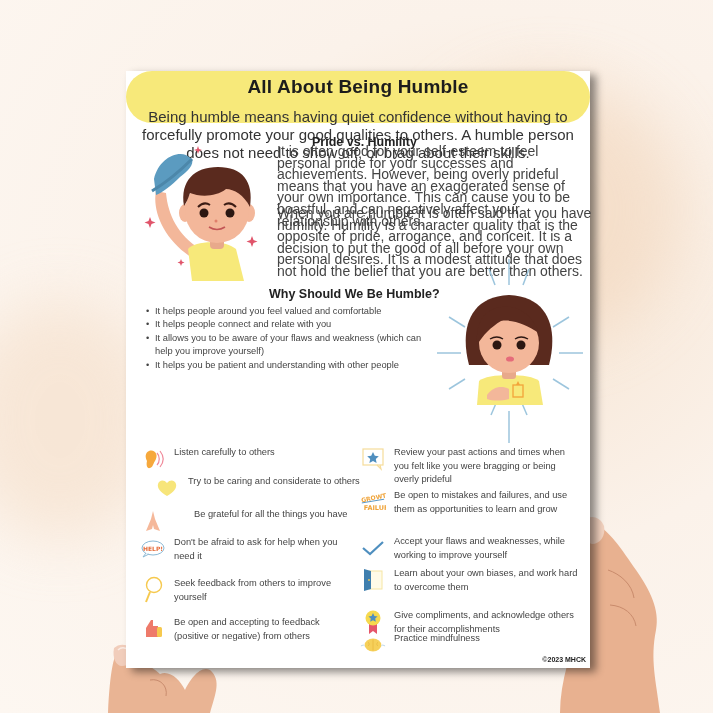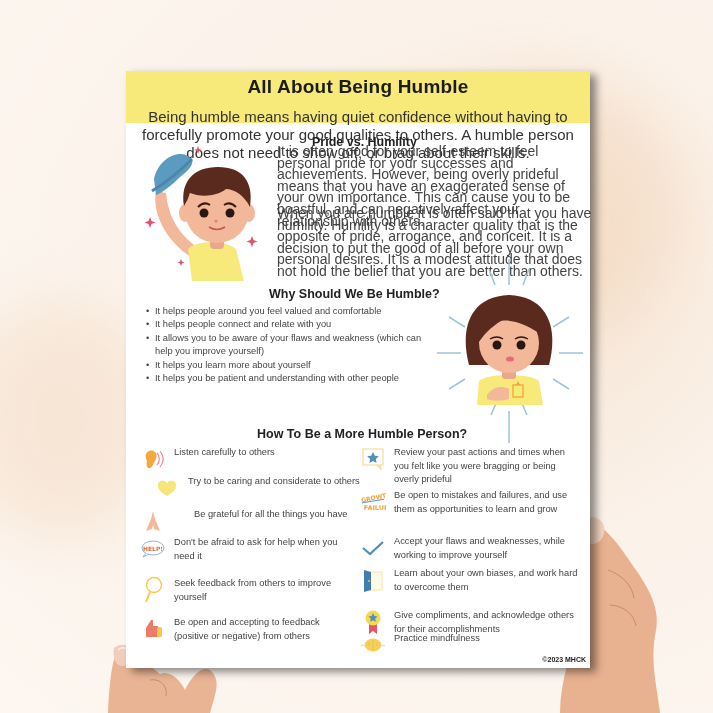--- a/index.html
+++ b/index.html
@@ -13,20 +13,21 @@
   .bg-blotch { position: absolute; border-radius: 50%; filter: blur(30px); opacity: 0.55; }
   .page {
     position: absolute; left: 126px; top: 71px; width: 464px; height: 597px;
     background: #ffffff;
     box-shadow: 6px 4px 8px rgba(0,0,0,0.45);
   }
   .banner {
     position: absolute; left: 0; top: 0; width: 100%; height: 52px;
     background: #f7e97a;
     text-align: center;
+    border-radius: 26px;
   }
   .banner h1 {
     font-size: 19px; font-weight: bold; color: #1c1c1c;
     margin-top: 5px; letter-spacing: 0.2px;
   }
   .banner p {
     font-size: 15px; line-height: 18px; color: #333; margin-top: 10px; padding: 0 14px;
   }
   .sec-title {
     position: absolute; font-size: 12.5px; font-weight: bold; color: #222;
@@ -109,21 +110,20 @@
 
   <div class="sec-title" style="left:186px;top:64px;">Pride vs. Humility</div>
   <p class="para" style="left:143px;top:75px;width:315px;">It is often good for your self-esteem to feel personal pride for your successes and achievements. However, being overly prideful means that you have an exaggerated sense of your own importance. This can cause you to be boastful, and can negatively affect your relationship with others.</p>
   <p class="para" style="left:143px;top:137px;width:315px;">When you are humble it is often said that you have humility. Humility is a character quality that is the opposite of pride, arrogance, and conceit. It is a decision to put the good of all before your own personal desires. It is a modest attitude that does not hold the belief that you are better than others.</p>
 
   <div class="sec-title" style="left:143px;top:216px;">Why Should We Be Humble?</div>
   <ul class="bullets" style="left:20px;top:234px;width:286px;">
     <li>It helps people around you feel valued and comfortable</li>
     <li>It helps people connect and relate with you</li>
     <li>It allows you to be aware of your flaws and weakness (which can help you improve yourself)</li>
-    <li>It helps you learn more about yourself</li>
     <li>It helps you be patient and understanding with other people</li>
   </ul>
 
   <svg style="position:absolute;left:305px;top:184px;" width="160" height="192" viewBox="0 0 160 192">
     <g stroke="#9cc5dd" stroke-width="1.5">
       <line x1="78" y1="4" x2="78" y2="30"></line>
       <line x1="58" y1="14" x2="64" y2="30"></line>
       <line x1="98" y1="14" x2="92" y2="30"></line>
       <line x1="18" y1="62" x2="34" y2="72"></line>
       <line x1="138" y1="62" x2="122" y2="72"></line>
@@ -149,21 +149,20 @@
     <circle cx="90" cy="90" r="4.5" fill="#2b1712"></circle>
     <path d="M59 84 Q66 80 72 84" stroke="#2b1712" stroke-width="1.4" fill="none"></path>
     <path d="M84 84 Q90 80 97 84" stroke="#2b1712" stroke-width="1.4" fill="none"></path>
     <ellipse cx="79" cy="104" rx="4" ry="2.6" fill="#e56b7a"></ellipse>
 
     <path d="M56 140 C62 132,70 130,78 134 L78 144 C70 146,62 146,56 144 Z" fill="#f3b79a"></path>
     <rect x="82" y="130" width="10" height="12" fill="none" stroke="#f3a43a" stroke-width="1.3"></rect>
     <path d="M85 130 l2 -4 2 4" fill="#f3a43a"></path>
   </svg>
 
-  <div class="sec-title" style="left:131px;top:356px;">How To Be a More Humble Person?</div>
 
   <div class="tip" style="left:14px;top:375px;width:212px;">
     <span class="ico">
       <svg width="24" height="24" viewBox="0 0 24 24">
           <path d="M8 4 C14 2,18 8,14 14 C12 17,12 20,9 21 C6 22,5 18,6 14 C4 10,4 6,8 4 Z" fill="#f6a83c"></path>
           <path d="M16 6 C19 9,19 15,16 18" stroke="#f08a9a" stroke-width="1.2" fill="none"></path>
           <path d="M19 4 C23 9,23 15,19 20" stroke="#f08a9a" stroke-width="1.2" fill="none"></path>
         </svg>
     </span>
     <span class="txt">Listen carefully to others</span>
@@ -234,21 +233,21 @@
     <span class="txt">Be open to mistakes and failures, and use them as opportunities to learn and grow</span>
   </div>
   <div class="tip" style="left:234px;top:464px;width:218px;justify-content:center;">
     <span class="ico">
       <svg width="24" height="18" viewBox="0 0 24 18">
           <path d="M2 9 L9 15 L22 3" stroke="#4f8fbf" stroke-width="2.2" fill="none"></path>
         </svg>
     </span>
     <span class="txt">Accept your flaws and weaknesses, while working to improve yourself</span>
   </div>
-  <div class="tip" style="left:234px;top:496px;width:218px;align-items:center;">
+  <div class="tip" style="left:234px;top:496px;width:218px;">
     <span class="ico">
       <svg width="22" height="24" viewBox="0 0 22 24">
           <rect x="7" y="3" width="13" height="18" fill="#fffbe8" stroke="#f6e6a4" stroke-width="1"></rect>
           <path d="M2 1 L9 3 L9 21 L2 23 Z" fill="#3f7fae"></path>
           <circle cx="7" cy="12" r="0.9" fill="#f6c94e"></circle>
         </svg>
     </span>
     <span class="txt">Learn about your own biases, and work hard to overcome them</span>
   </div>
   <div class="tip" style="left:234px;top:538px;width:218px;">

